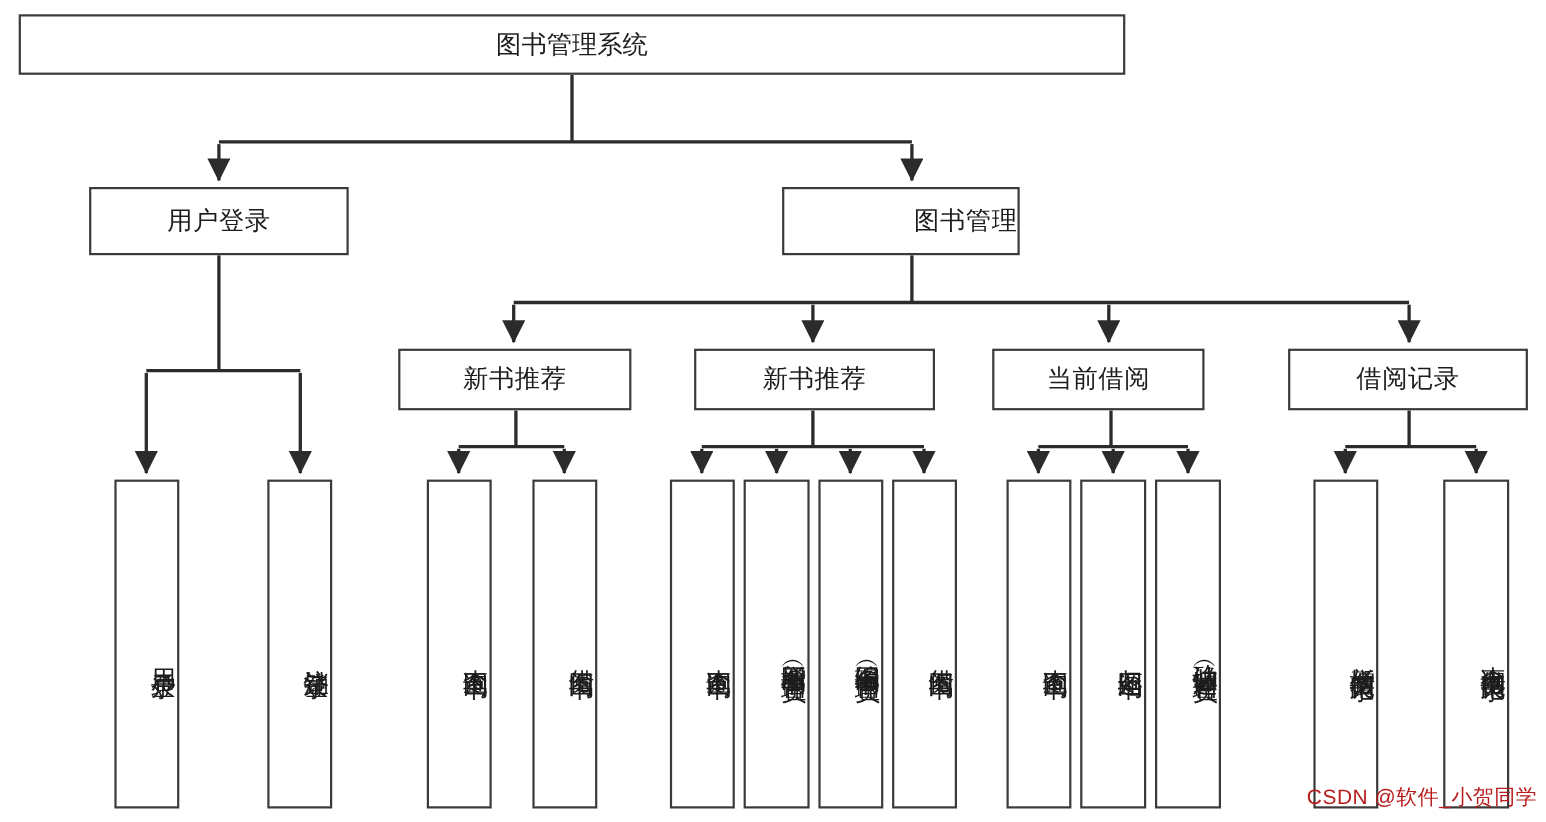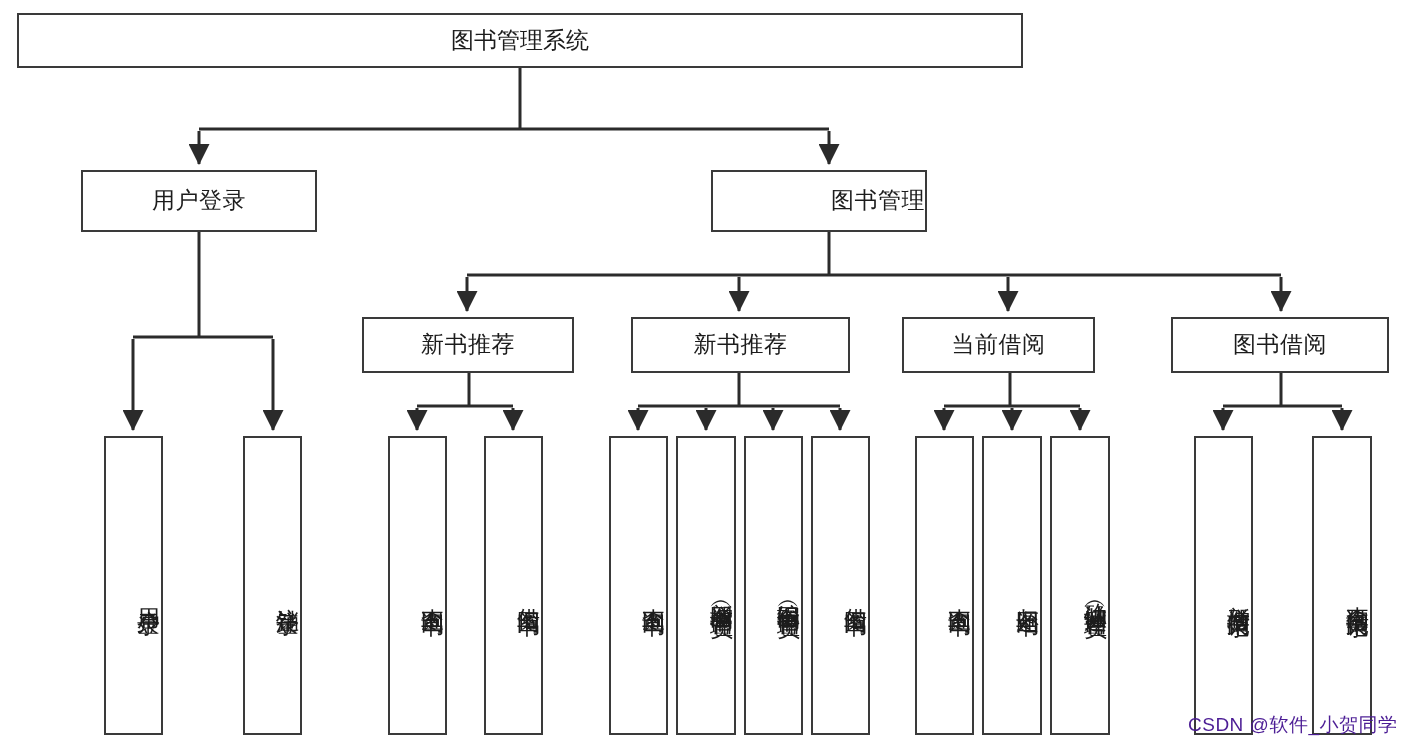--- a/index.html
+++ b/index.html
@@ -58,21 +58,21 @@
   .node.v .txt {
     writing-mode: vertical-rl;
     text-orientation: upright;
     white-space: nowrap;
   }
   .watermark {
     position: absolute;
     left: 1188px;
     top: 712px;
     font-size: 19px;
-    color: #4c1d95;
+    color: #b91c1c;
     white-space: nowrap;
     z-index: 5;
     letter-spacing: 0.5px;
   }
 </style>
 </head>
 <body>
 
 <div id="canvas">
 
@@ -140,21 +140,21 @@
   <div class="node h" style="left:362px; top:317px; width:212px; height:56px;">
     <span class="txt">新书推荐</span>
   </div>
   <div class="node h" style="left:631px; top:317px; width:219px; height:56px;">
     <span class="txt">新书推荐</span>
   </div>
   <div class="node h" style="left:902px; top:317px; width:193px; height:56px;">
     <span class="txt">当前借阅</span>
   </div>
   <div class="node h" style="left:1171px; top:317px; width:218px; height:56px;">
-    <span class="txt">图书借阅</span>
+    <span class="txt">借阅记录</span>
   </div>
 
   <div class="node v" style="left:104px; top:436px; width:59px; height:299px;">
     <span class="txt">用户登录</span>
   </div>
   <div class="node v" style="left:243px; top:436px; width:59px; height:299px;">
     <span class="txt">注销登录</span>
   </div>
 
   <div class="node v" style="left:388px; top:436px; width:59px; height:299px;">

